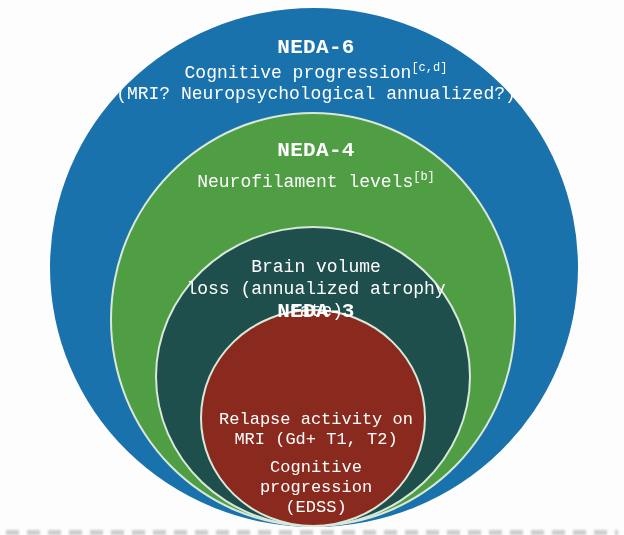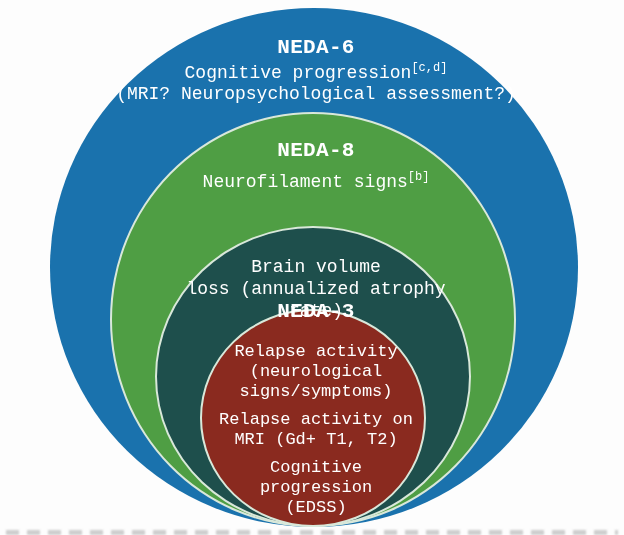--- a/index.html
+++ b/index.html
@@ -76,32 +76,29 @@
 
 <div class="stage" style="background-color: rgb(253, 253, 253);">
 
   <div class="ellipse e6" style="background-color: rgb(26, 114, 173);"></div>
   <div class="ellipse e5" style="background-color: rgb(79, 158, 68);"></div>
   <div class="ellipse e4" style="background-color: rgb(30, 79, 76);"></div>
   <div class="ellipse e3" style="background-color: rgb(138, 42, 31);"></div>
 
   <div class="label ring-title t6-title">NEDA-6</div>
   <div class="label ring-body t6-line1"><span>Cognitive progression</span><sup>[c,d]</sup></div>
-  <div class="label ring-body t6-line2">(MRI? Neuropsychological assessment?)</div>
+  <div class="label ring-body t6-line2">(MRI? Neuropsychological annualized?)</div>
 
-  <div class="label ring-title t5-title">NEDA-8</div>
-  <div class="label ring-body t5-line1"><span>Neurofilament signs</span><sup>[b]</sup></div>
+  <div class="label ring-title t5-title">NEDA-4</div>
+  <div class="label ring-body t5-line1"><span>Neurofilament levels</span><sup>[b]</sup></div>
 
   <div class="label ring-body multiline t4-body">Brain volume
 loss (annualized atrophy rate)</div>
 
   <div class="label ring-title t3-title">NEDA-3</div>
-  <div class="label ring-body-sm multiline t3-item1">Relapse activity
-(neurological
-signs/symptoms)</div>
   <div class="label ring-body-sm multiline t3-item2">Relapse activity on
 MRI (Gd+ T1, T2)</div>
   <div class="label ring-body-sm multiline t3-item3">Cognitive
 progression
 (EDSS)</div>
 
   <div class="caption-fragment"></div>
 
 </div>
 

